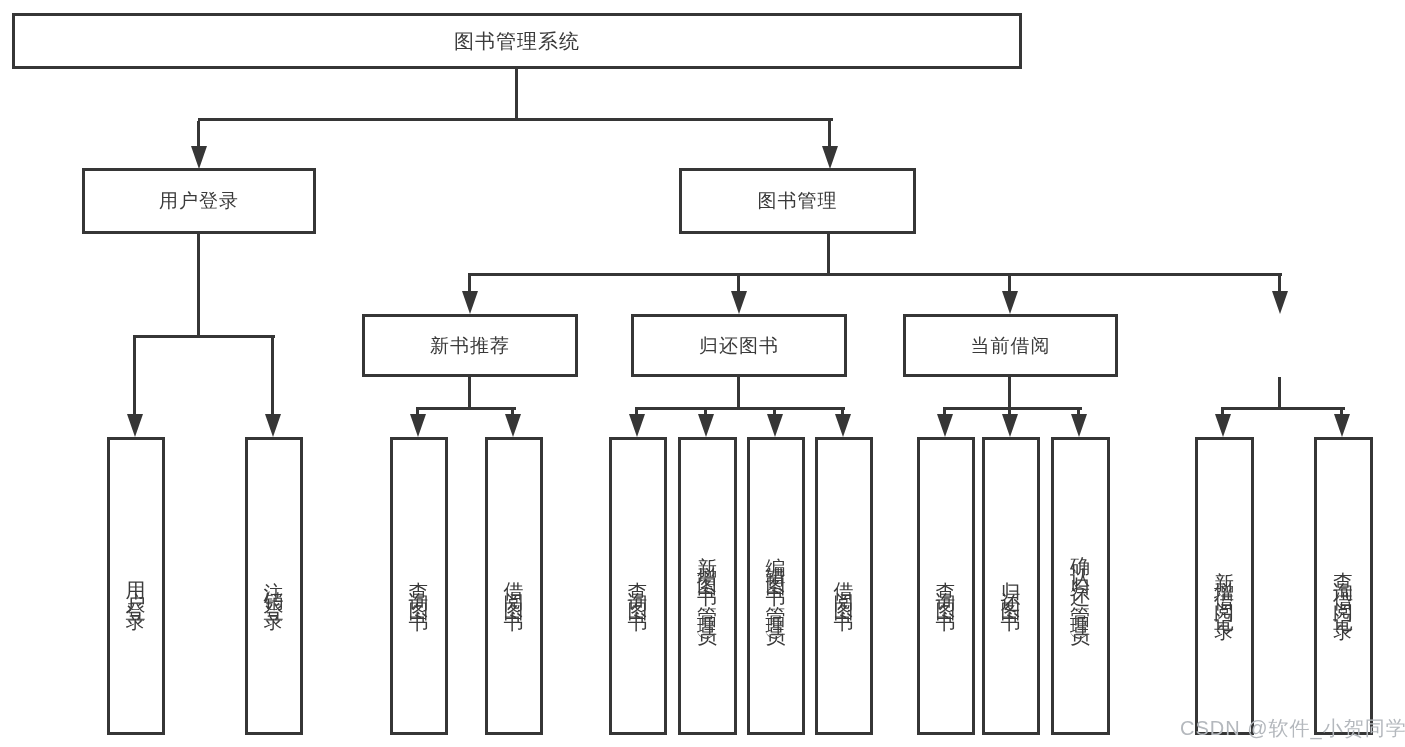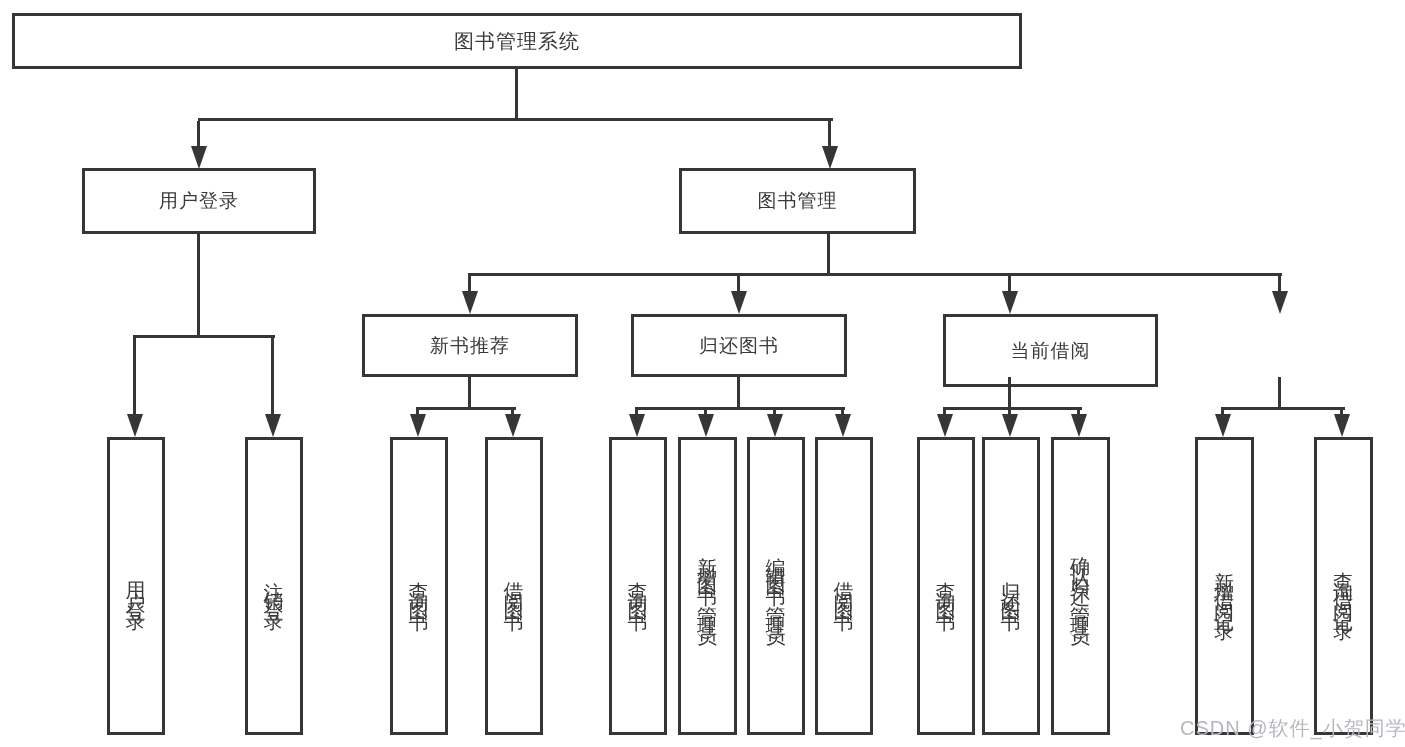--- a/index.html
+++ b/index.html
@@ -51,21 +51,21 @@
   <div class="box title" style="left:12px;top:13px;width:1010px;height:56px;">图书管理系统</div>
 
   <div class="box h" style="left:82px;top:168px;width:234px;height:66px;">用户登录</div>
 
   <div class="box h" style="left:679px;top:168px;width:237px;height:66px;">图书管理</div>
 
   <div class="box h" style="left:362px;top:314px;width:216px;height:63px;">新书推荐</div>
 
   <div class="box h" style="left:631px;top:314px;width:216px;height:63px;">归还图书</div>
 
-  <div class="box h" style="left:903px;top:314px;width:215px;height:73px;margin-left:40px;">当前借阅</div>
+  <div class="box h" style="left:903px;top:314px;width:215px;height:63px;">当前借阅</div>
 
 
   <div class="box v" style="left:107px;top:437px;width:58px;height:298px;">
     <span>用户登录</span>
   </div>
 
   <div class="box v" style="left:245px;top:437px;width:58px;height:298px;">
     <span>注销登录</span>
   </div>
 

